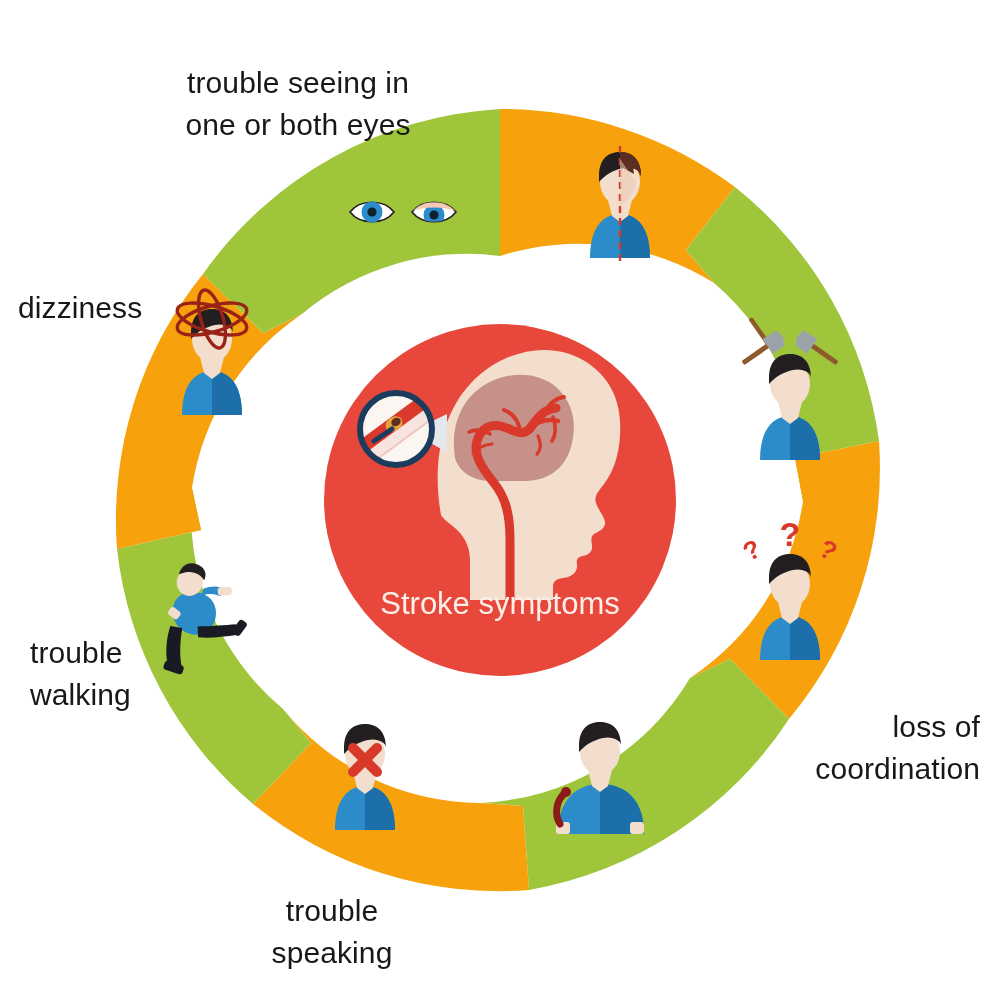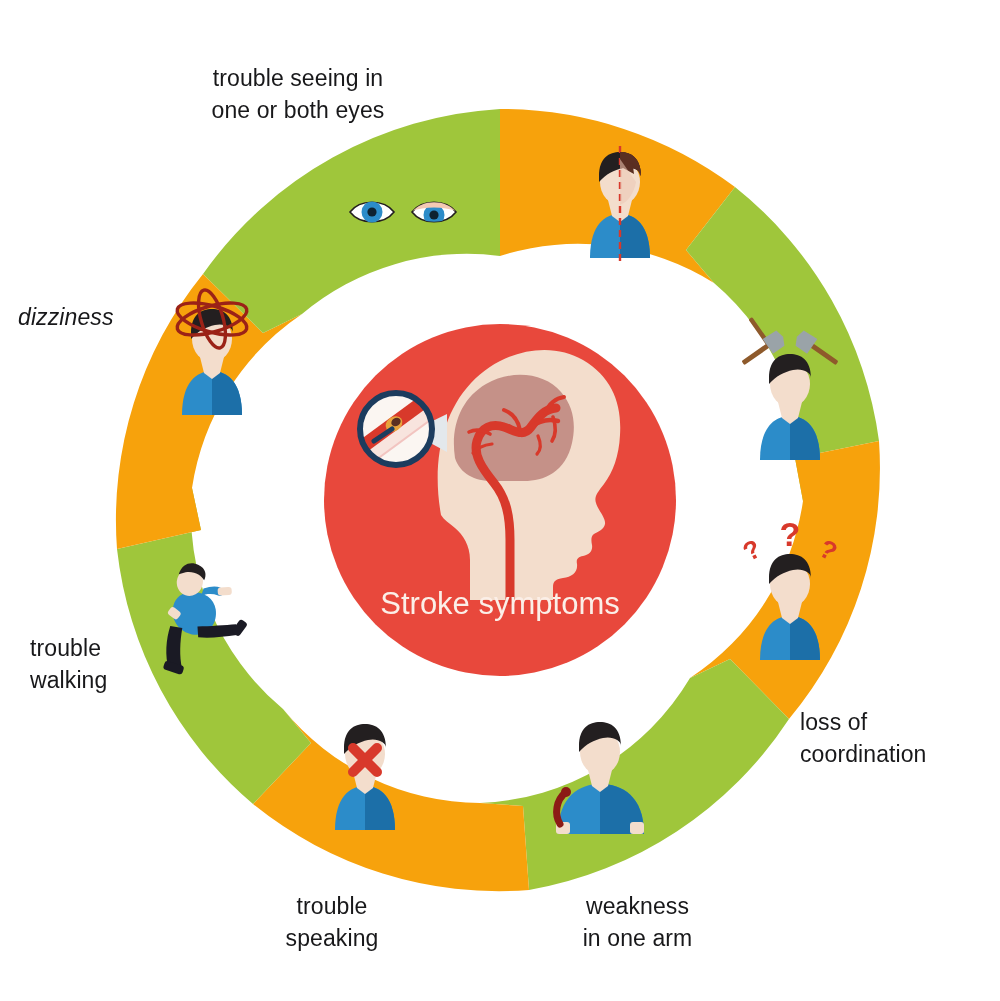--- a/index.html
+++ b/index.html
@@ -2,29 +2,29 @@
 <html><head>
 <meta charset="utf-8">
 <style>
   html,body{margin:0;padding:0;background:#ffffff;}
   body{width:1000px;height:1001px;overflow:hidden;font-family:"Liberation Sans",sans-serif;}
   #stage{position:relative;width:1000px;height:1001px;background:#fff;}
   svg{display:block;}
   .lbl{
     position:absolute;
     font-family:"Liberation Sans",sans-serif;
-    font-size:23px;
-    line-height:32px;
+    font-size:30px;
+    line-height:42px;
     color:#18181a;
     white-space:pre-line;
     letter-spacing:.1px;
   }
   .lbl.c{text-align:center;}
   .lbl.l{text-align:left;}
-  .lbl.r{text-align:left;}
+  .lbl.r{text-align:right;}
 </style>
 </head>
 <body>
 
 <div id="stage">
 
   <svg width="1000" height="1001" viewBox="0 0 1000 1001">
     <defs>
 
       <g id="bust">
@@ -231,21 +231,19 @@
         </g>
     </g>
 
     <text x="500" y="614" text-anchor="middle" font-family="Liberation Sans, sans-serif" font-size="31" fill="#FBEFE8">Stroke symptoms</text>
   </svg>
 
   <div class="lbl c" style="left:178px;top:62px;width:240px;">trouble seeing in
 one or both eyes</div>
   <div class="lbl r" style="left:800px;top:706px;width:180px;">loss of
 coordination</div>
-  <div class="lbl c" style="left:525px;top:890px;width:225px;">weakness
-in one arm</div>
   <div class="lbl c" style="left:232px;top:890px;width:200px;">trouble
 speaking</div>
   <div class="lbl l" style="left:30px;top:632px;width:160px;">trouble
 walking</div>
-  <div class="lbl l" style="left:18px;top:301px;width:160px;font-style:italic;">dizziness</div>
+  <div class="lbl l" style="left:18px;top:287px;width:160px;">dizziness</div>
 
 </div>
 
 </body></html>

